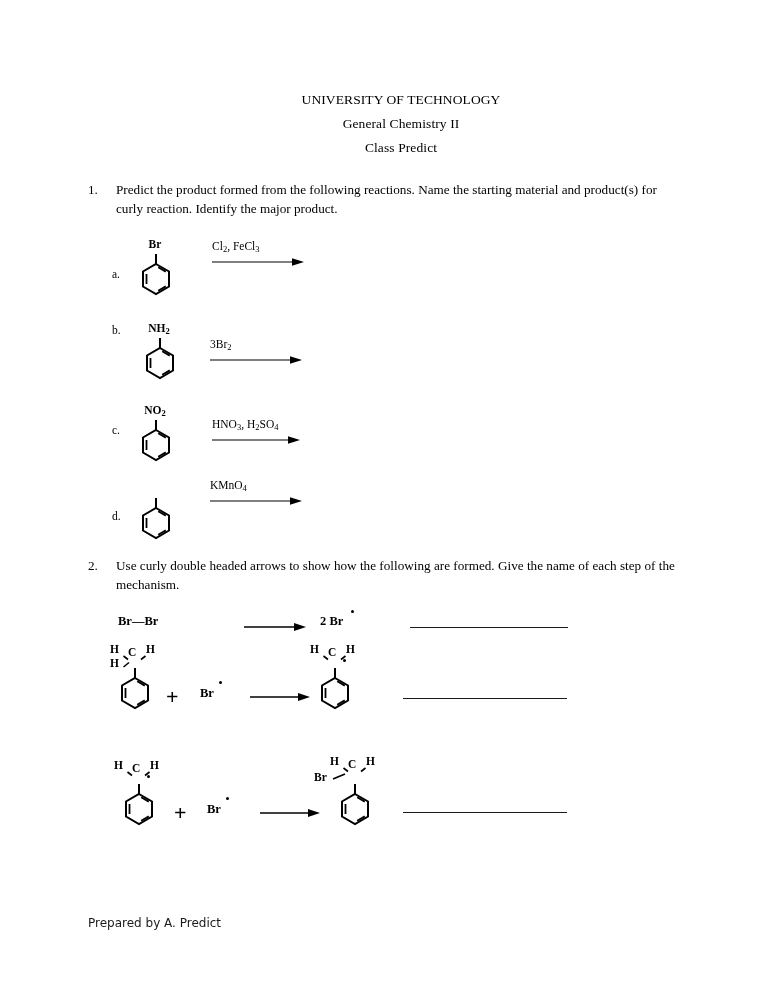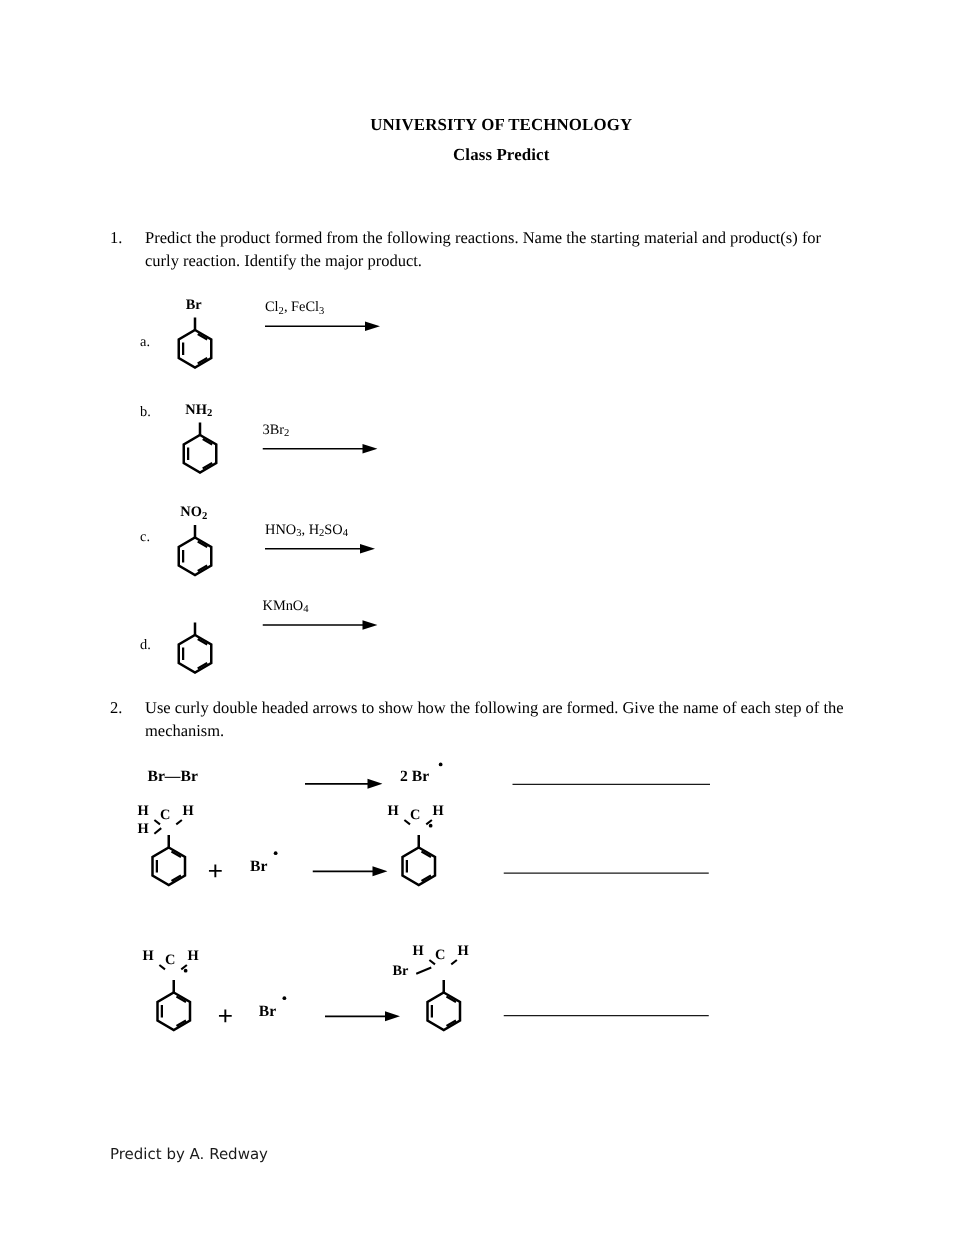--- a/index.html
+++ b/index.html
@@ -24,21 +24,21 @@
 
   
   .heading-block {
     position: absolute;
     left: 0;
     top: 88px;
     width: 768px;
     text-align: center;
   }
   .heading-line {
-    font-weight: bold;
+    font-weight: normal;
     font-size: 13.5px;
     letter-spacing: 0.1px;
     line-height: 24px;
     padding-left: 34px;
   }
   .heading-line.h1 { font-size: 13.5px; }
 
   
   .question {
     position: absolute;
@@ -156,20 +156,21 @@
     color: #1a1a1a;
   }
 </style>
 </head>
 <body>
 
 <div class="page">
 
   <div class="heading-block">
     <div class="heading-line h1">UNIVERSITY OF TECHNOLOGY</div>
+    <div class="heading-line">General Chemistry II</div>
     <div class="heading-line">Class Predict</div>
   </div>
 
   <div class="question" id="question-1">
     <span class="q-num">1.</span>
     <span class="q-text">Predict the product formed from the following reactions. Name the starting material and product(s) for curly reaction. Identify the major product.</span>
   </div>
 
   <div class="reaction-row" style="left:112px; top:232px; width:320px;">
     <span class="rxn-label" style="top:36px;">a.</span>
@@ -394,15 +395,15 @@
           <line x1="10.5" y1="20" x2="10.5" y2="30" stroke="#000" stroke-width="1.8"></line>
           <line x1="22.2" y1="13.2" x2="29.8" y2="17.6" stroke="#000" stroke-width="1.8"></line>
           <line x1="22.2" y1="36.8" x2="29.8" y2="32.4" stroke="#000" stroke-width="1.8"></line>
         </svg>
       </div>
     </div>
 
     <div class="answer-line" style="left:291px; top:56px; width:164px;"></div>
   </div>
 
-  <div class="footer">Predict by A. Redway</div>
+  <div class="footer">Prepared by A. Predict</div>
 
 </div>
 
 </body></html>

